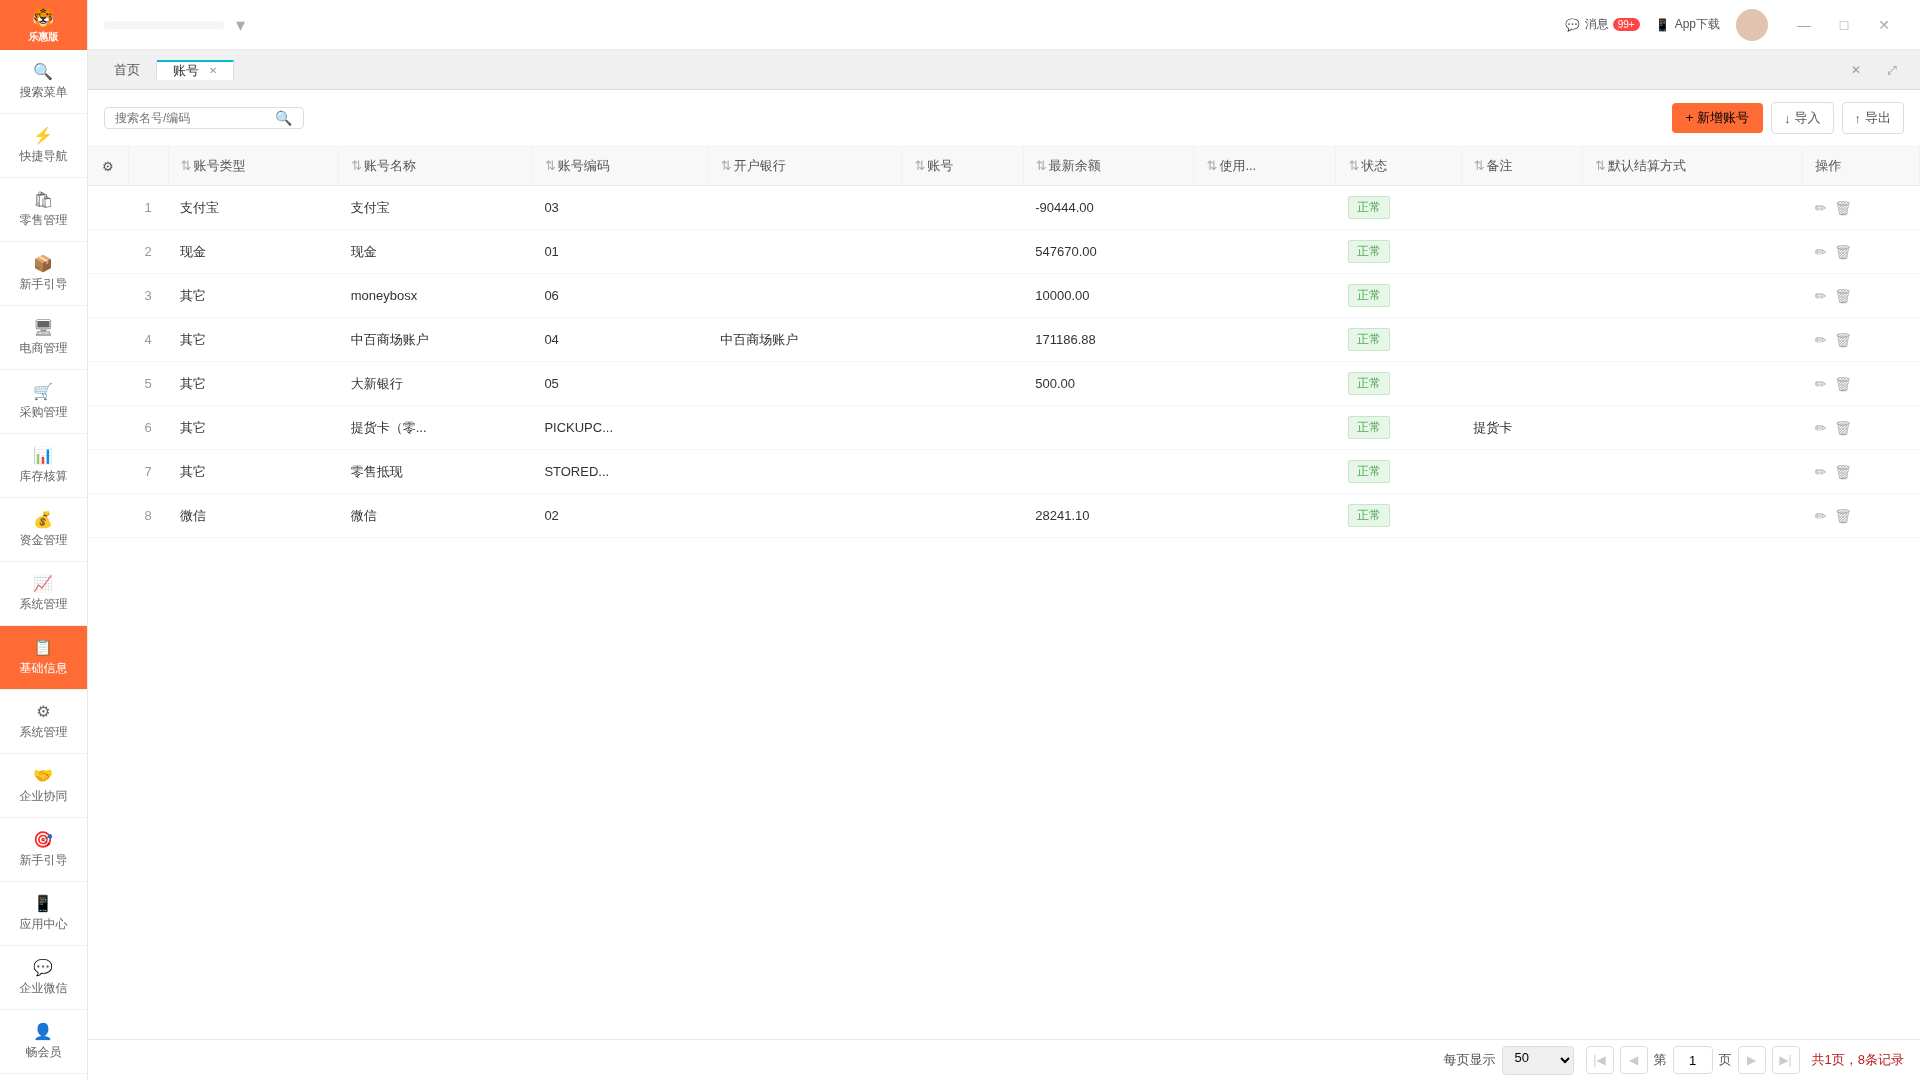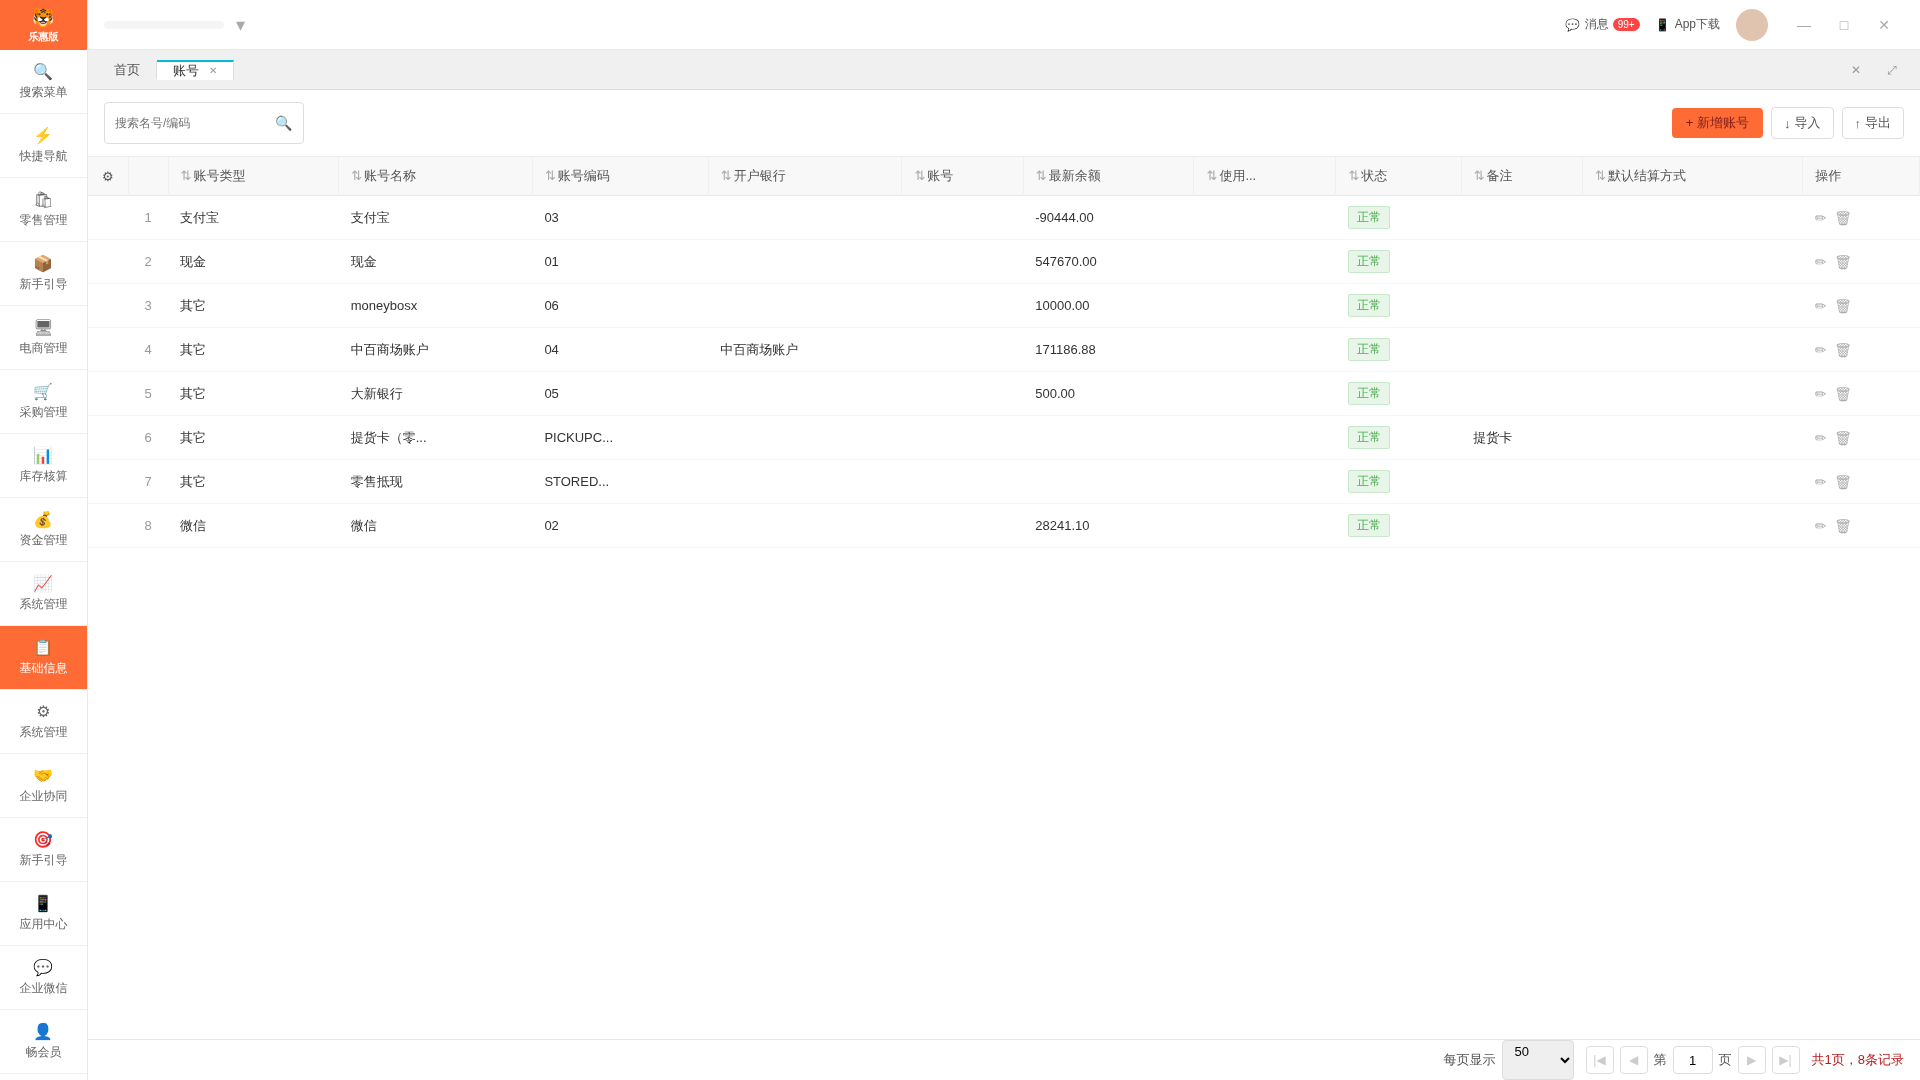--- a/index.html
+++ b/index.html
@@ -158,42 +158,42 @@
       align-items: center;
       justify-content: space-between;
       border-bottom: 1px solid #f0f0f0;
       flex-shrink: 0;
     }
     .search-input-wrap {
       display: flex;
       align-items: center;
       border: 1px solid #ddd;
       border-radius: 4px;
-      padding: 12px 10px;
+      padding: 2px 10px;
       width: 200px;
       background: white;
     }
     .search-input-wrap input {
       border: none;
       outline: none;
       font-size: 12px;
       color: #999;
       width: 100%;
       background: transparent;
     }
     .search-icon { color: #aaa; font-size: 14px; }
 
     .toolbar-right {
       display: flex;
       align-items: center;
       gap: 8px;
     }
     .btn-primary {
       background: #ff6b35;
-      color: #7f1d1d;
+      color: #000000;
       border: none;
       border-radius: 4px;
       padding: 6px 14px;
       font-size: 13px;
       cursor: pointer;
       display: flex;
       align-items: center;
       gap: 4px;
     }
     .btn-secondary {
@@ -268,21 +268,21 @@
     .page-size-select {
       display: flex;
       align-items: center;
       gap: 6px;
       font-size: 13px;
       color: #555;
     }
     .page-size-select select {
       border: 1px solid #ddd;
       border-radius: 4px;
-      padding: 2px 20px 19px 8px;
+      padding: 2px 20px 8px 8px;
       font-size: 13px;
       cursor: pointer;
     }
     .page-nav {
       display: flex;
       align-items: center;
       gap: 6px;
     }
     .page-btn {
       width: 28px;

